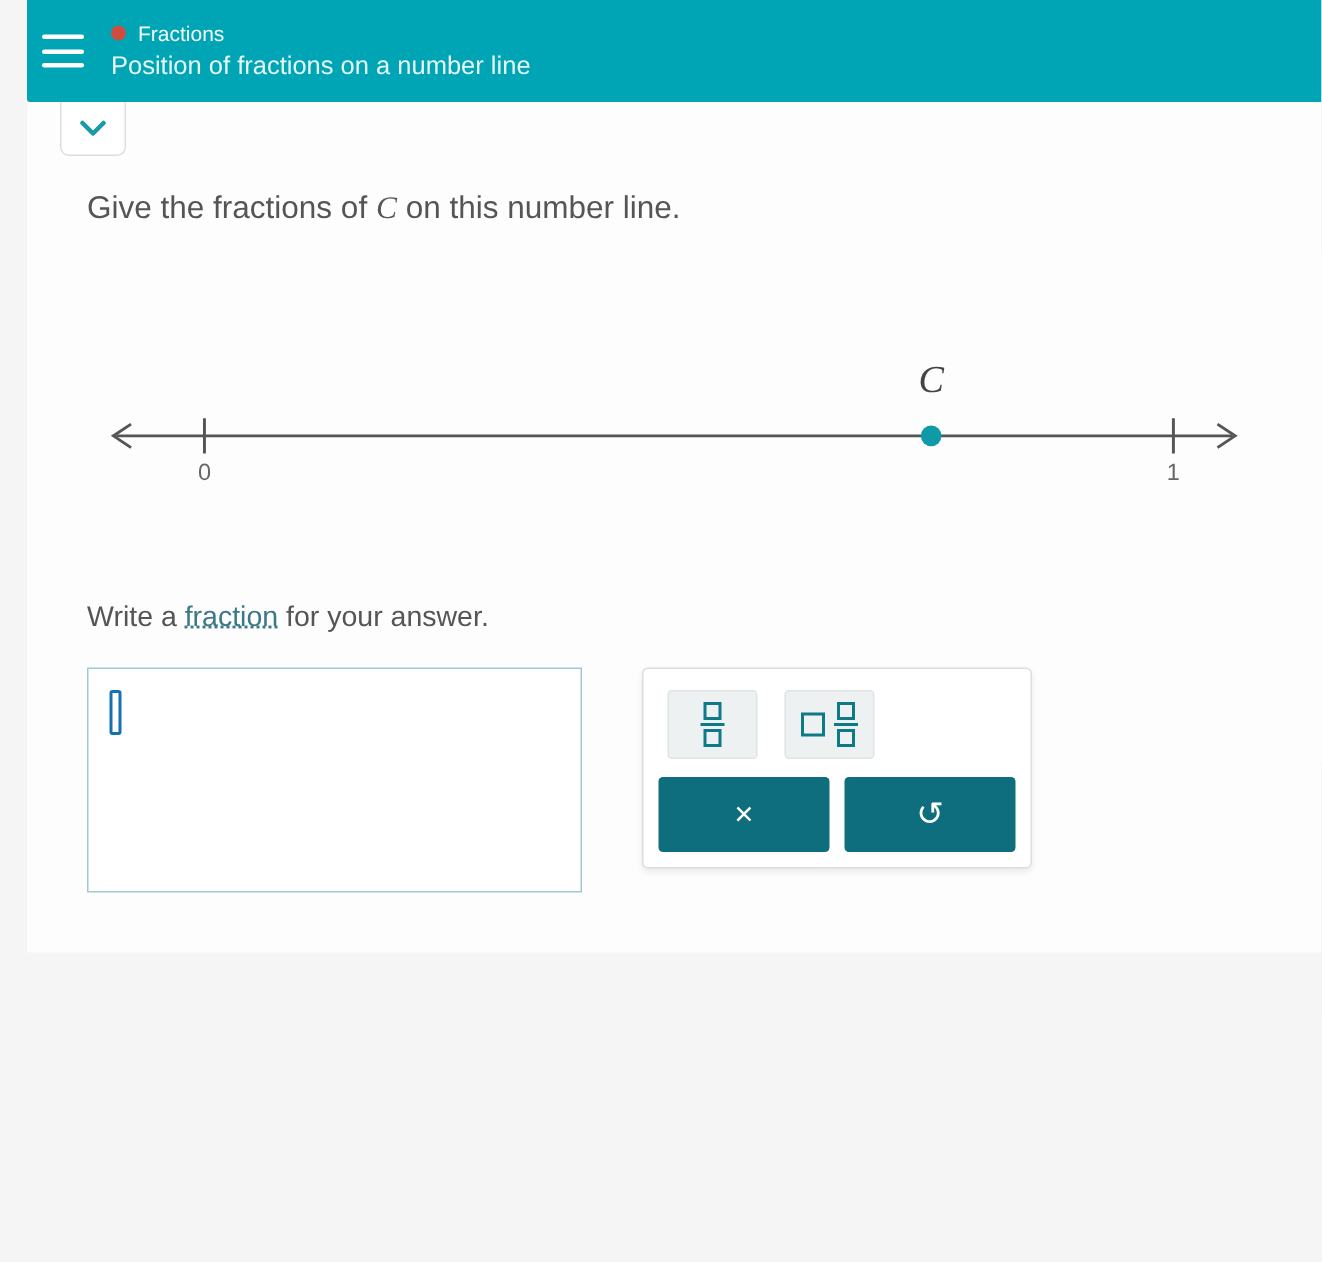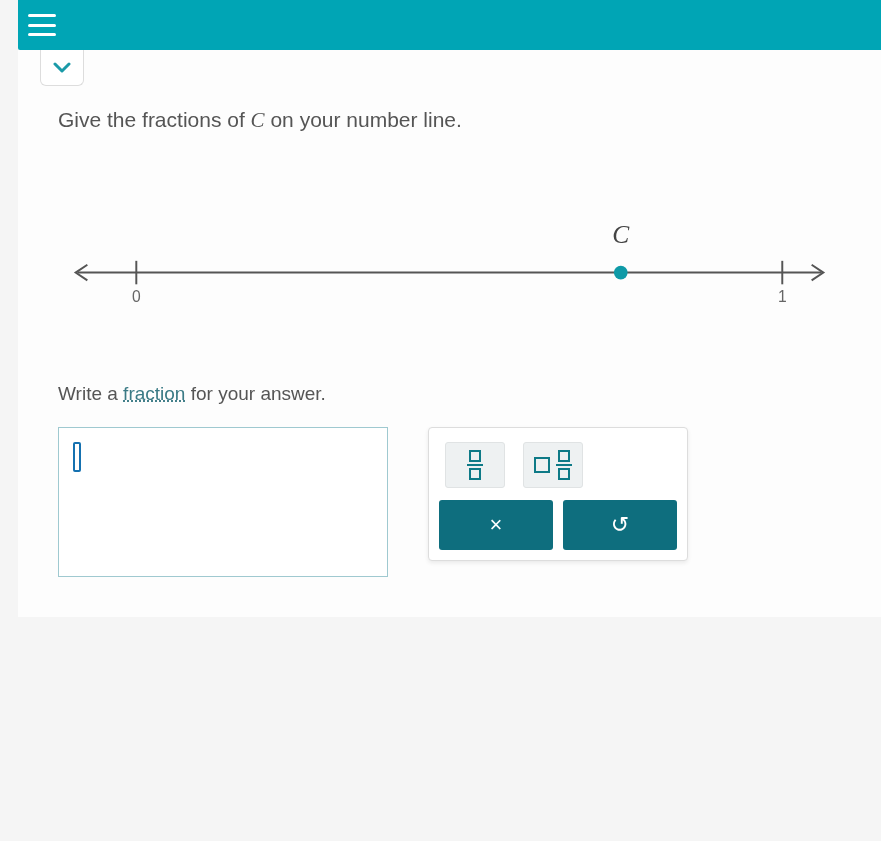--- a/index.html
+++ b/index.html
@@ -112,33 +112,40 @@
 <body>
 
 <div class="frame">
 
   <div class="header">
     <div class="hamburger">
       <span></span>
         <span></span>
         <span></span>
     </div>
+    <div class="header-text">
+      <div class="breadcrumb">
+        <span class="red-dot"></span>
+        <span>Fractions</span>
+      </div>
+      <div class="lesson-title">Position of fractions on a number line</div>
+    </div>
   </div>
 
   <div class="content-wrap">
     <div class="chevron-tab">
       <svg width="18" height="12" viewBox="0 0 18 12" fill="none">
           <path d="M2 2 L9 9 L16 2" stroke-width="3" stroke-linecap="round" stroke-linejoin="round"></path>
         </svg>
     </div>
 
     <div class="question-area">
 
       <p class="prompt">
-        <span>Give the fractions of </span><span class="var">C</span><span> on your number line.</span>
+        <span>Give the fractions of </span><span class="var">C</span><span> on this number line.</span>
       </p>
 
       <div class="numberline-box">
         <svg class="nl-svg" viewBox="0 0 800 120">
 
           <line x1="20" y1="80" x2="780" y2="80" stroke="#555" stroke-width="2"></line>
           <polyline points="30,72 18,80 30,88" fill="none" stroke="#555" stroke-width="2"></polyline>
           <polyline points="770,72 782,80 770,88" fill="none" stroke="#555" stroke-width="2"></polyline>
 
           <line x1="80" y1="68" x2="80" y2="92" stroke="#555" stroke-width="2"></line>

